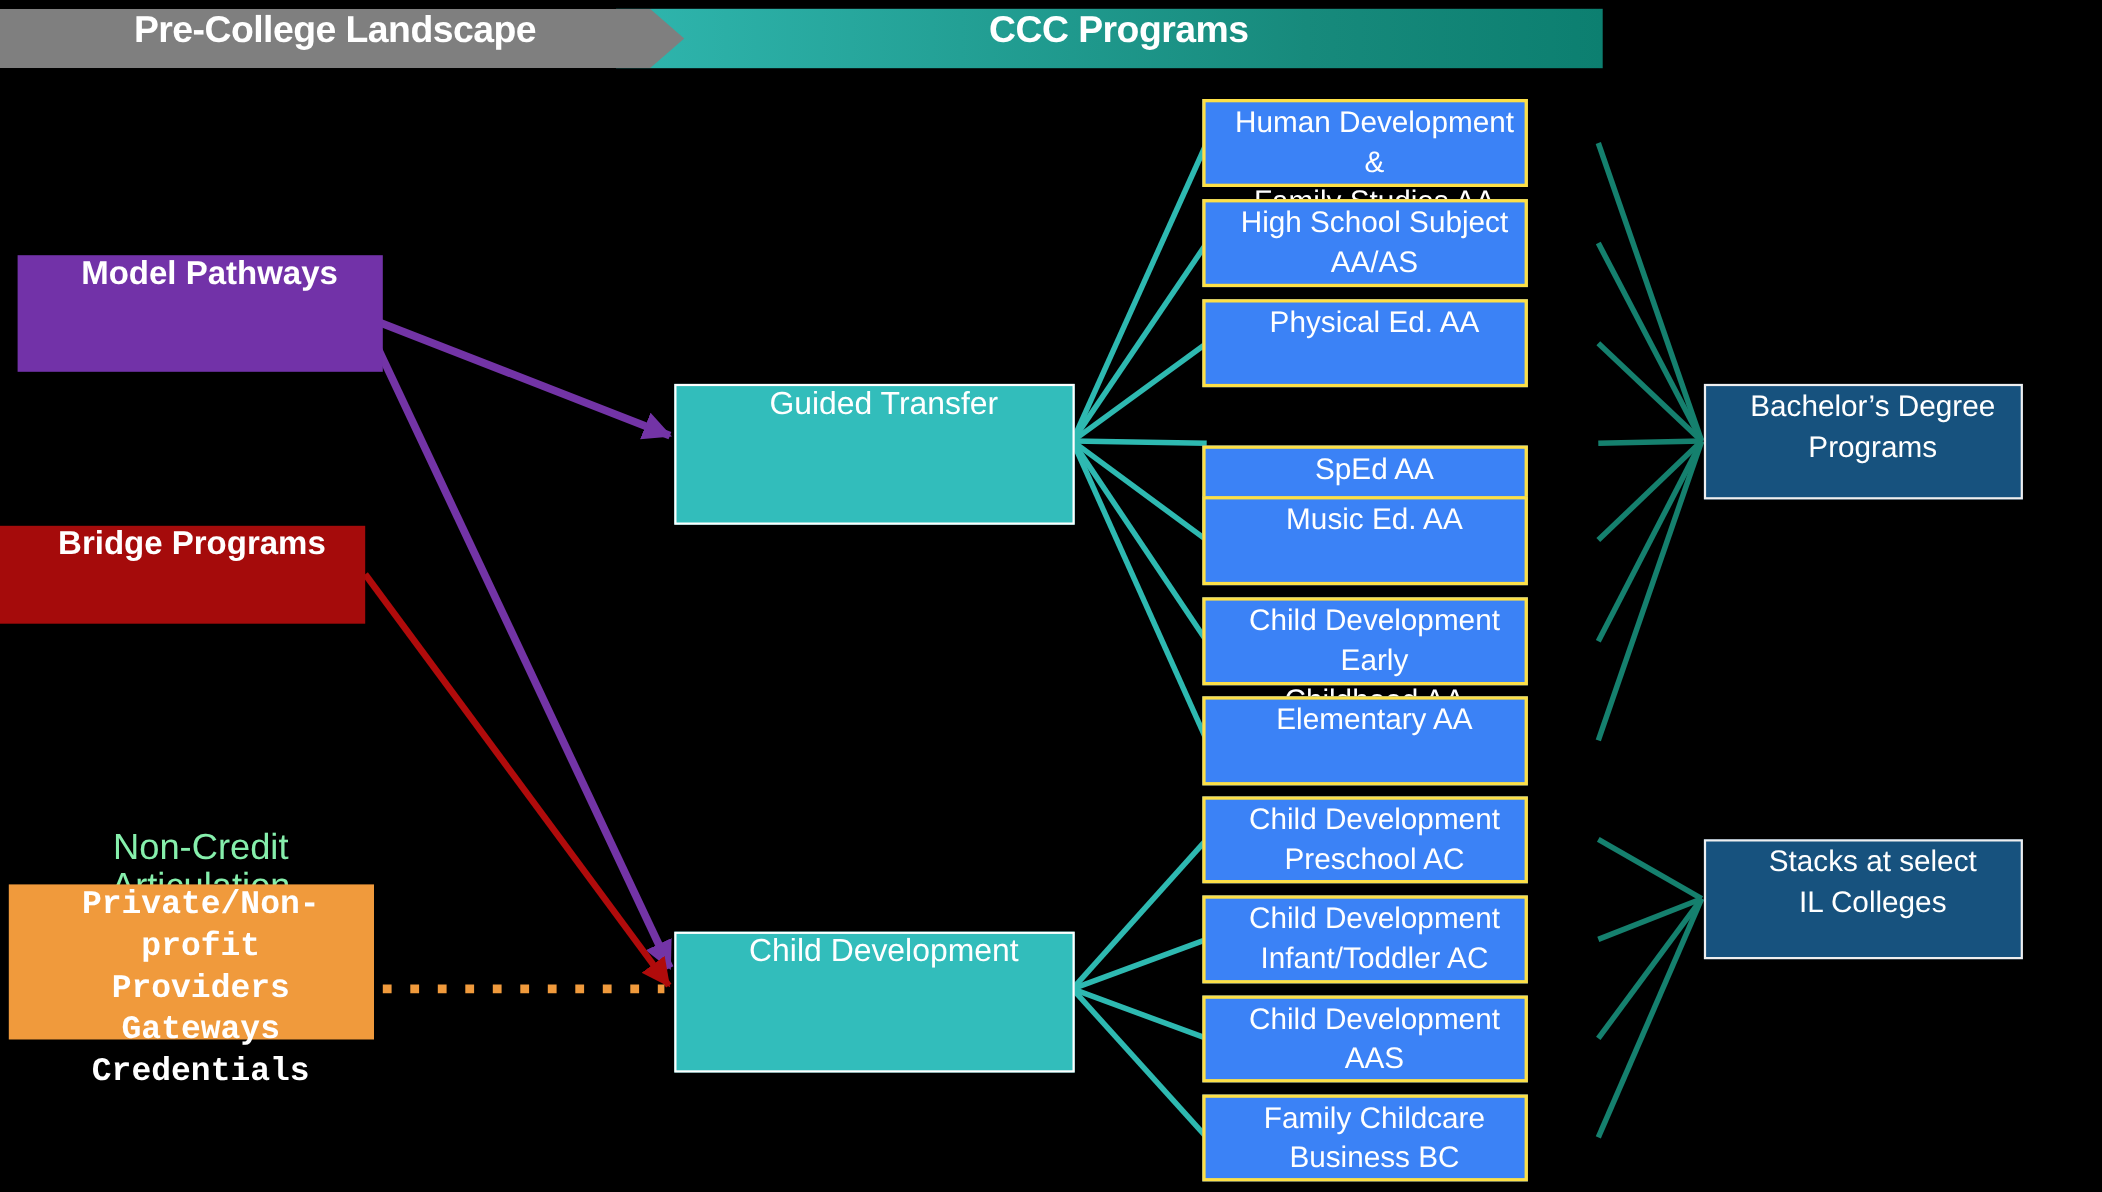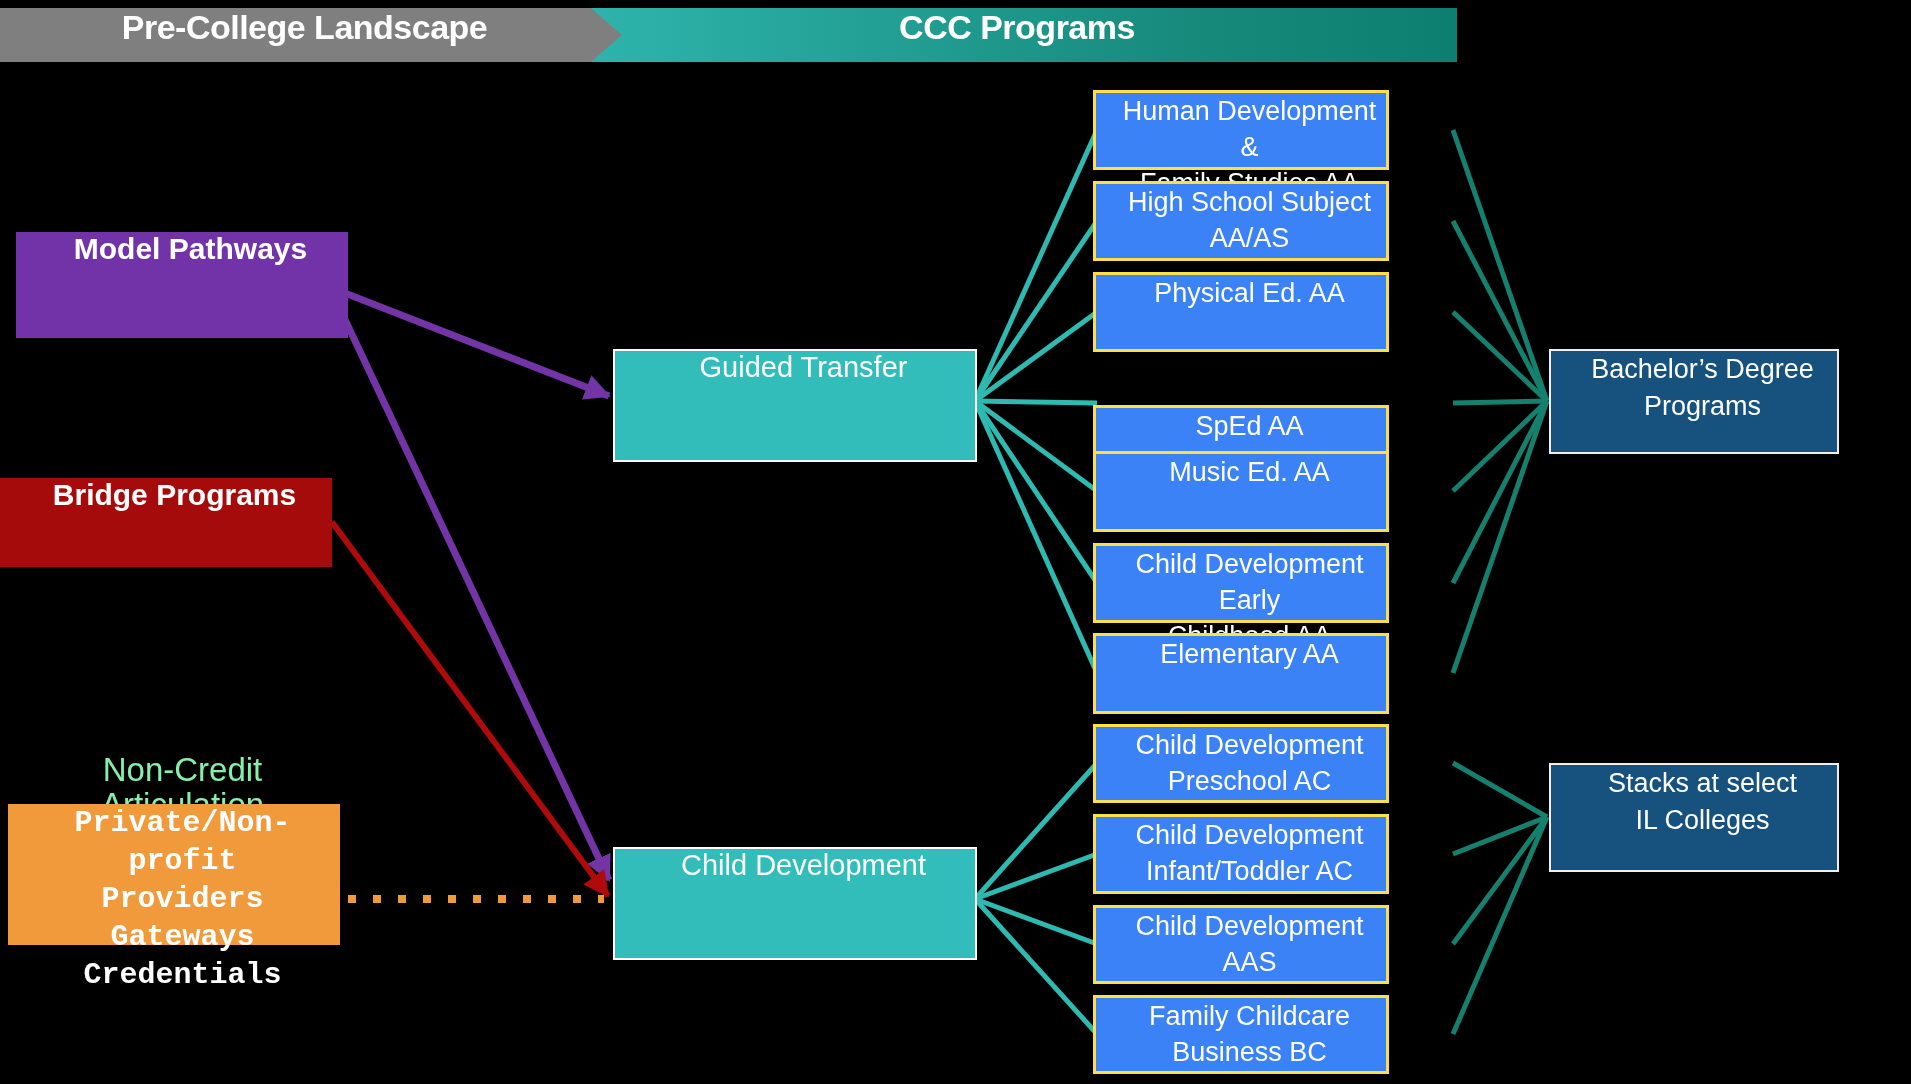--- a/index.html
+++ b/index.html
@@ -17,21 +17,21 @@
             clip-path:polygon(0 0,95% 0,100% 50%,95% 100%,0 100%);padding-right:30px;}
   .hdr-text{font-size:34px;font-weight:bold;letter-spacing:-0.5px;}
   
   .box-purple{left:16px;top:232px;width:332px;height:106px;background:#7232A8;}
   .box-red{left:0;top:478px;width:332px;height:89px;background:#A50B0B;}
   .box-orange{left:8px;top:804px;width:332px;height:141px;background:#F09A3C;line-height:38px;font-family:Liberation Mono, monospace;}
   .lbl-left{font-size:30px;font-weight:bold;}
   .noncredit{left:8px;top:752px;width:332px;height:76px;color:#86efac;
              font-size:33px;font-weight:normal;line-height:35px;background:transparent;}
   
-  .box-teal{left:613px;width:364px;height:113px;background:#32BDBB;border:2px solid #FFFFFF;
+  .box-teal{left:613px;width:364px;height:128px;background:#32BDBB;border:2px solid #FFFFFF;
             font-size:29px;}
   
   .box-green{left:1093px;width:296px;background:#3b82f6;border:3px solid #fde047;
              font-size:27px;line-height:36px;}
   
   .box-blue{left:1549px;width:290px;background:#17527E;border:2px solid #EFEFEF;
             font-size:27px;line-height:37px;}
 </style>
 </head>
 <body>

